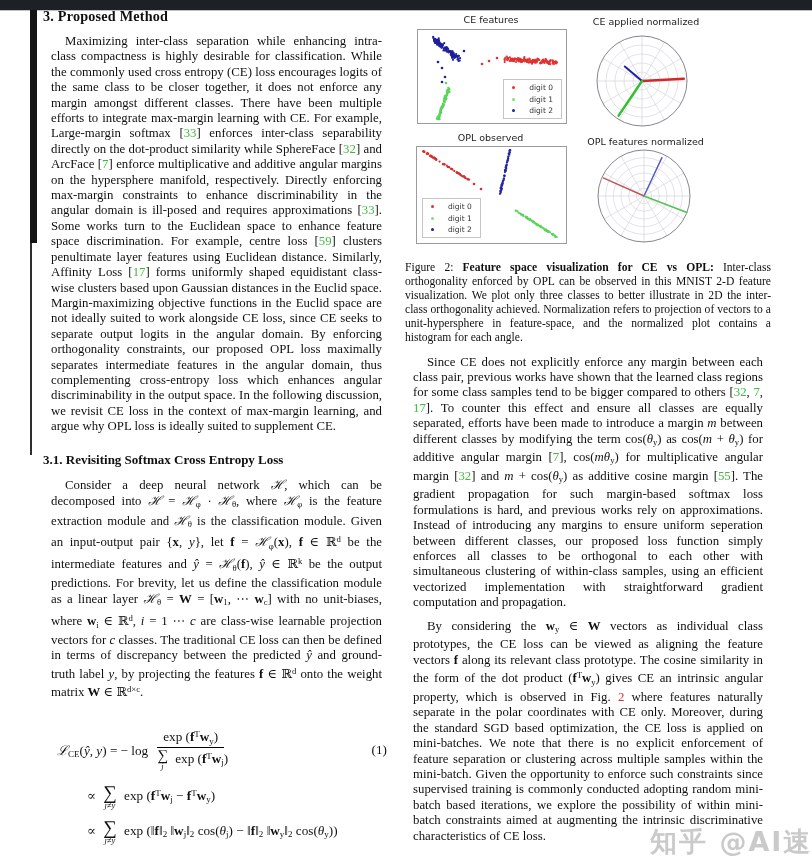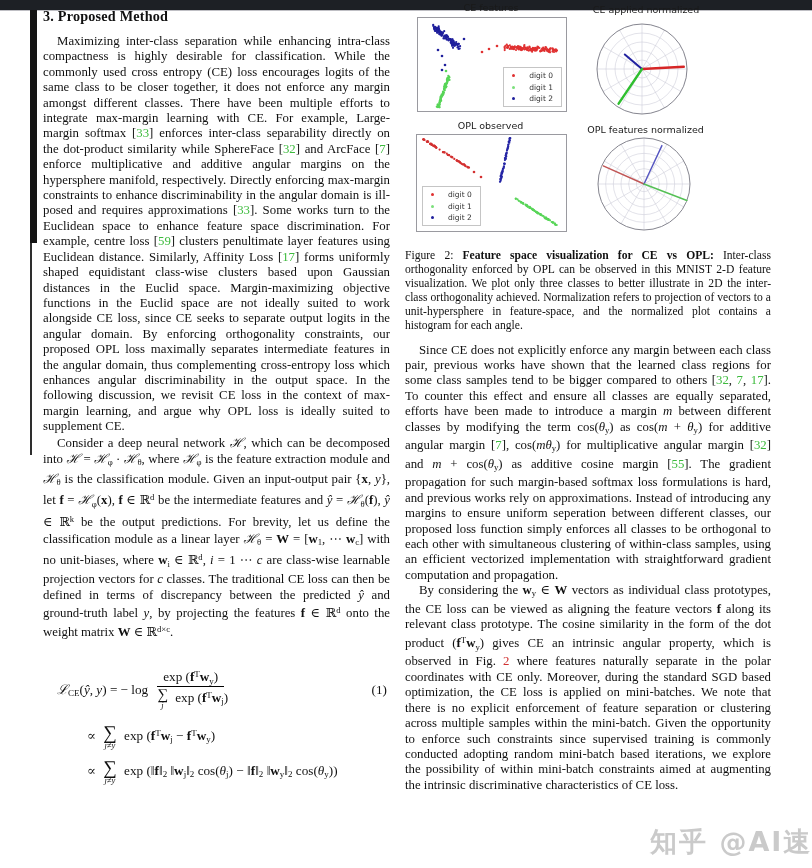--- a/index.html
+++ b/index.html
@@ -4,26 +4,26 @@
 <style>
   html,body{margin:0;padding:0;background:#fff;}
   #page{position:relative;width:812px;height:868px;background:#ffffff;overflow:hidden;
         font-family:"Liberation Serif","DejaVu Serif",serif;color:#101010;}
   .topbar{position:absolute;left:0;top:0;width:812px;height:10px;background:var(--topbar,#1d2025);
           border-bottom:1px solid #bfbfc4;}
   .scanline-a{position:absolute;left:30px;top:10px;width:7px;height:233px;background:#141414;}
   .scanline-b{position:absolute;left:30px;top:243px;width:2px;height:212px;background:#2e2e2e;}
 
   .col-left{position:absolute;left:43px;top:8px;width:347px;}
-  .col-right{position:absolute;left:405px;top:0;width:366px;}
+  .col-right{position:absolute;left:405px;top:12px;width:366px;}
 
   .sec-h{font-size:14.2px;font-weight:bold;margin:0 0 9px 0;letter-spacing:.2px;}
   .subsec-h{font-size:13px;font-weight:bold;margin:17px 0 9px 0;}
   .body-text{font-size:12.8px;line-height:15.4px;text-align:justify;hyphens:auto;}
-  .body-text p{margin:0;text-indent:14px;}
+  .body-text p{margin:8px;text-indent:14px;}
 
   .seg-n{}
   .seg-b{font-weight:bold;}
   .seg-i{font-style:italic;}
   .seg-scr{font-style:italic;font-family:"DejaVu Serif",serif;}
   .seg-g{color:var(--cite,#3dbb3d);}
   .seg-r{color:var(--figref,#d03030);}
   .seg-sub{font-size:68%;vertical-align:-0.25em;}
   .seg-sup{font-size:68%;vertical-align:0.5em;}
 
@@ -70,20 +70,21 @@
 <div id="page">
   <div class="topbar"></div>
   <div class="scanline-a"></div>
   <div class="scanline-b"></div>
 
   <div class="col-left">
     <h2 class="sec-h">3. Proposed Method</h2>
     <div class="body-text">
       <p><span class="seg-n">Maximizing inter-class separation while enhancing intra-class compactness is highly desirable for classification. While the commonly used cross entropy (CE) loss encourages logits of the same class to be closer together, it does not enforce any margin amongst different classes. There have been multiple efforts to integrate max-margin learning with CE. For example, Large-margin softmax [</span><span class="seg-g">33</span><span class="seg-n">] enforces inter-class separability directly on the dot-product similarity while SphereFace [</span><span class="seg-g">32</span><span class="seg-n">] and ArcFace [</span><span class="seg-g">7</span><span class="seg-n">] enforce multiplicative and additive angular margins on the hypersphere manifold, respectively. Directly enforcing max-margin constraints to enhance discriminability in the angular domain is ill-posed and requires approximations [</span><span class="seg-g">33</span><span class="seg-n">]. Some works turn to the Euclidean space to enhance feature space discrimination. For example, centre loss [</span><span class="seg-g">59</span><span class="seg-n">] clusters penultimate layer features using Euclidean distance. Similarly, Affinity Loss [</span><span class="seg-g">17</span><span class="seg-n">] forms uniformly shaped equidistant class-wise clusters based upon Gaussian distances in the Euclid space. Margin-maximizing objective functions in the Euclid space are not ideally suited to work alongside CE loss, since CE seeks to separate output logits in the angular domain. By enforcing orthogonality constraints, our proposed OPL loss maximally separates intermediate features in the angular domain, thus complementing cross-entropy loss which enhances angular discriminability in the output space. In the following discussion, we revisit CE loss in the context of max-margin learning, and argue why OPL loss is ideally suited to supplement CE.</span></p>
     </div>
+    <h3 class="subsec-h">3.1. Revisiting Softmax Cross Entropy Loss</h3>
     <div class="body-text">
       <p><span class="seg-n">Consider a deep neural network </span><span class="seg-scr">ℋ</span><span class="seg-n">, which can be decomposed into </span><span class="seg-scr">ℋ</span><span class="seg-n"> = </span><span class="seg-scr">ℋ</span><span class="seg-sub">φ</span><span class="seg-n"> · </span><span class="seg-scr">ℋ</span><span class="seg-sub">θ</span><span class="seg-n">, where </span><span class="seg-scr">ℋ</span><span class="seg-sub">φ</span><span class="seg-n"> is the feature extraction module and </span><span class="seg-scr">ℋ</span><span class="seg-sub">θ</span><span class="seg-n"> is the classification module. Given an input-output pair {</span><span class="seg-b">x</span><span class="seg-n">, </span><span class="seg-i">y</span><span class="seg-n">}, let </span><span class="seg-b">f</span><span class="seg-n"> = </span><span class="seg-scr">ℋ</span><span class="seg-sub">φ</span><span class="seg-n">(</span><span class="seg-b">x</span><span class="seg-n">), </span><span class="seg-b">f</span><span class="seg-n"> ∈ ℝ</span><span class="seg-sup">d</span><span class="seg-n"> be the intermediate features and </span><span class="seg-i">ŷ</span><span class="seg-n"> = </span><span class="seg-scr">ℋ</span><span class="seg-sub">θ</span><span class="seg-n">(</span><span class="seg-b">f</span><span class="seg-n">), </span><span class="seg-i">ŷ</span><span class="seg-n"> ∈ ℝ</span><span class="seg-sup">k</span><span class="seg-n"> be the output predictions. For brevity, let us define the classification module as a linear layer </span><span class="seg-scr">ℋ</span><span class="seg-sub">θ</span><span class="seg-n"> = </span><span class="seg-b">W</span><span class="seg-n"> = [</span><span class="seg-b">w</span><span class="seg-sub">1</span><span class="seg-n">, ⋯ </span><span class="seg-b">w</span><span class="seg-sub">c</span><span class="seg-n">] with no unit-biases, where </span><span class="seg-b">w</span><span class="seg-sub">i</span><span class="seg-n"> ∈ ℝ</span><span class="seg-sup">d</span><span class="seg-n">, </span><span class="seg-i">i</span><span class="seg-n"> = 1 ⋯ </span><span class="seg-i">c</span><span class="seg-n"> are class-wise learnable projection vectors for </span><span class="seg-i">c</span><span class="seg-n"> classes. The traditional CE loss can then be defined in terms of discrepancy between the predicted </span><span class="seg-i">ŷ</span><span class="seg-n"> and ground-truth label </span><span class="seg-i">y</span><span class="seg-n">, by projecting the features </span><span class="seg-b">f</span><span class="seg-n"> ∈ ℝ</span><span class="seg-sup">d</span><span class="seg-n"> onto the weight matrix </span><span class="seg-b">W</span><span class="seg-n"> ∈ ℝ</span><span class="seg-sup">d×c</span><span class="seg-n">.</span></p>
     </div>
 
     <div class="eq">
       <div class="eq-row1">
         <span><span class="seg-scr">ℒ</span><span class="seg-sub">CE</span><span class="seg-n">(</span><span class="seg-i">ŷ</span><span class="seg-n">, </span><span class="seg-i">y</span><span class="seg-n">) = − log</span></span>
         <span class="frac">
           <span class="num"><span class="seg-n">exp (</span><span class="seg-b">f</span><span class="seg-sup">T</span><span class="seg-b">w</span><span class="seg-sub">y</span><span class="seg-n">)</span></span>
           <span class="den"><span class="bigsum">

